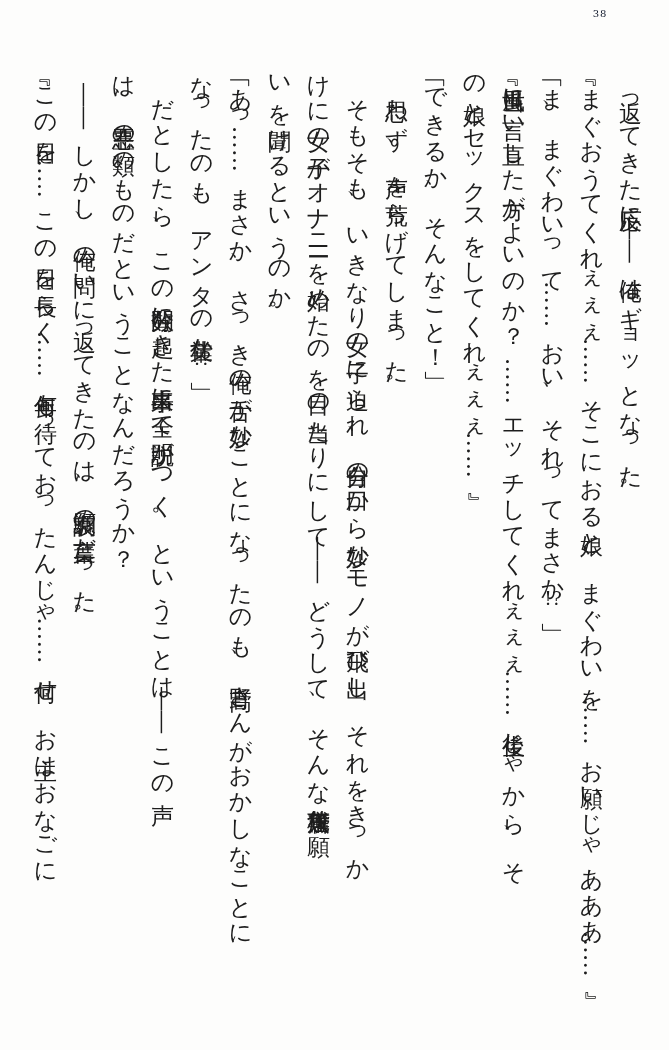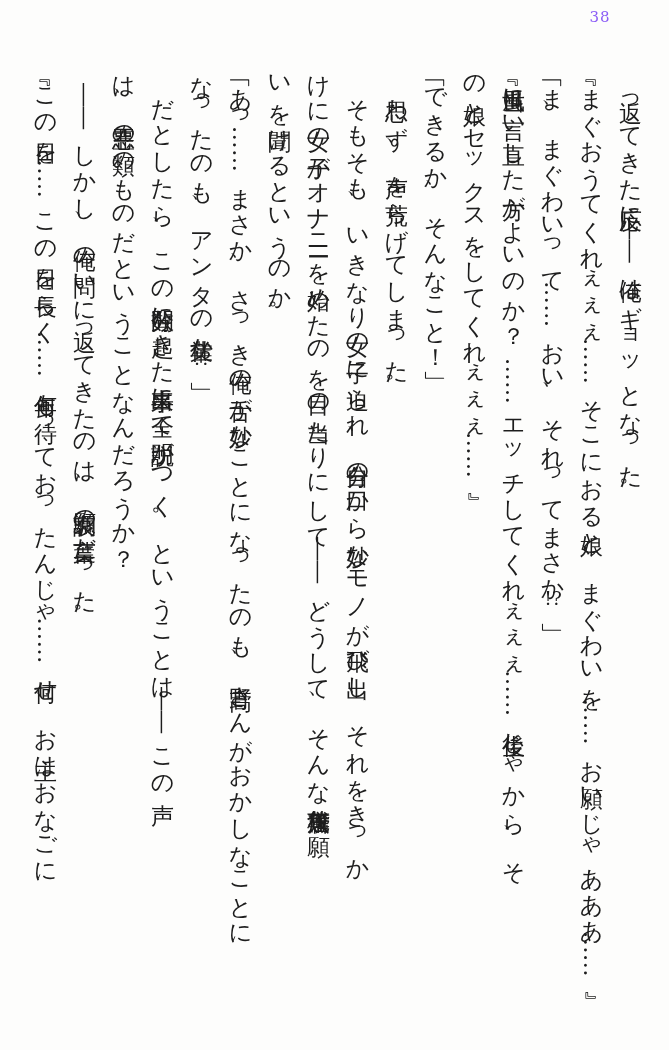--- a/index.html
+++ b/index.html
@@ -15,23 +15,23 @@
     background: #fdfdfc;
     color: #1d1d1d;
     font-family: "DejaVu Serif", "Liberation Serif", serif;
   }
   .folio {
     position: absolute;
     top: 8px;
     left: 578px;
     width: 44px;
     text-align: center;
-    font-size: 15px;
+    font-size: 10px;
     letter-spacing: 1px;
-    color: #8b5cf6;
+    color: #0f172a;
   }
   .text-block {
     position: absolute;
     top: 60px;
     right: 19px;
     height: 934px;
     writing-mode: vertical-rl;
     text-orientation: mixed;
     font-size: 23px;
     line-height: 39px;

